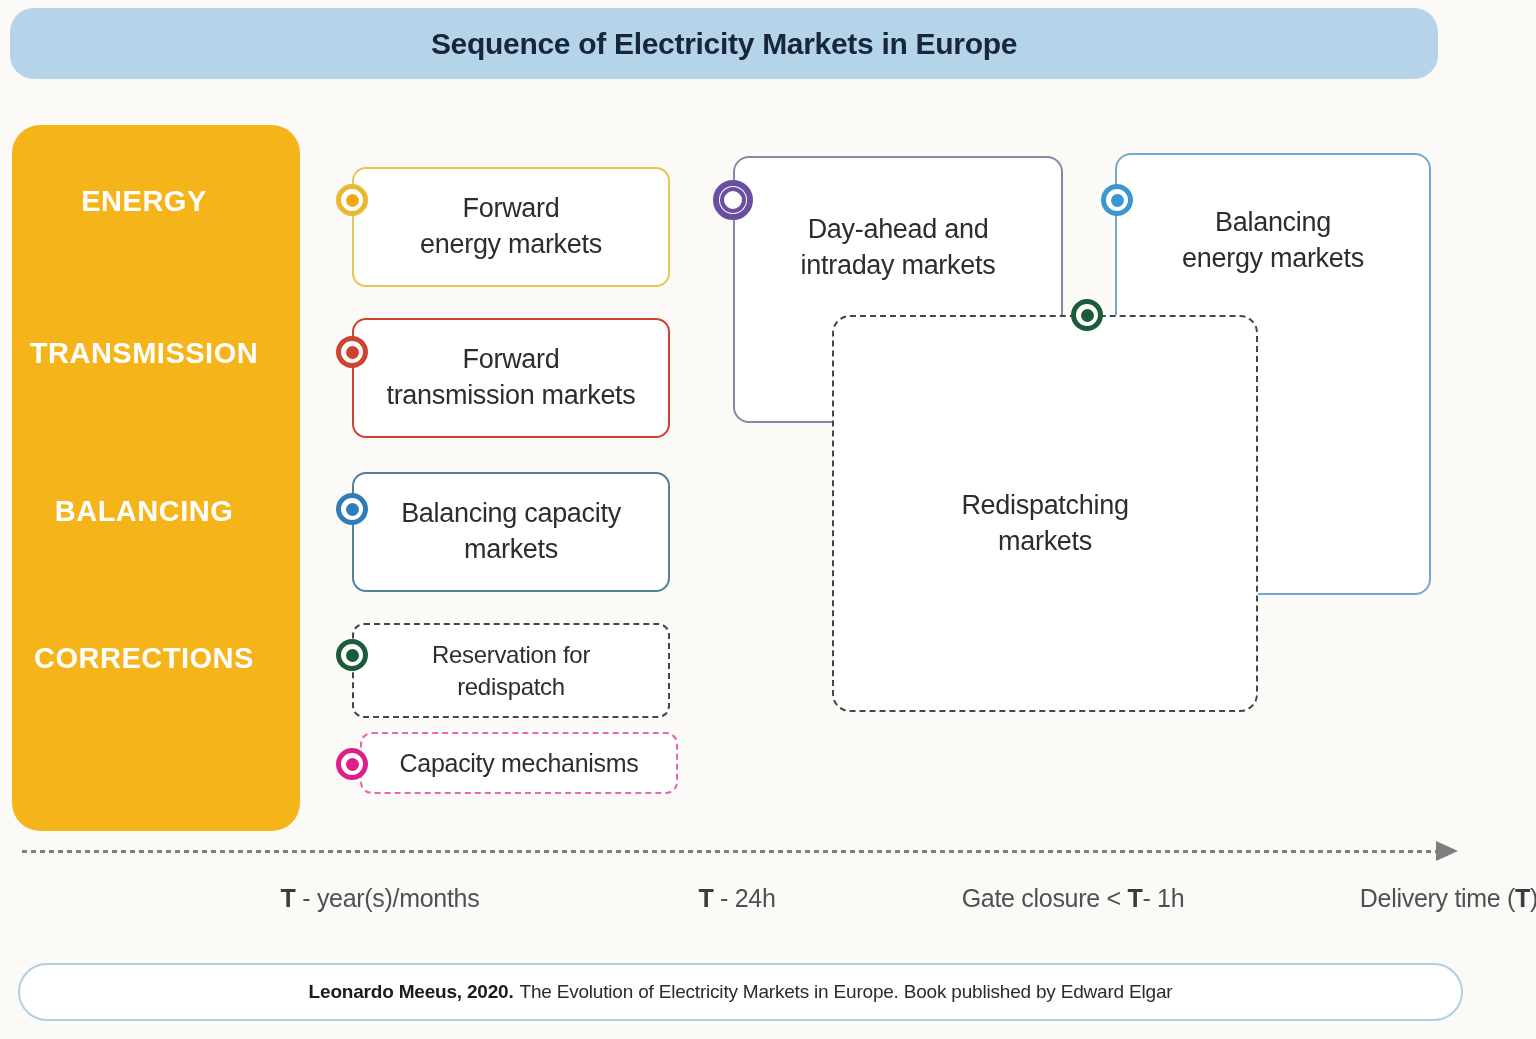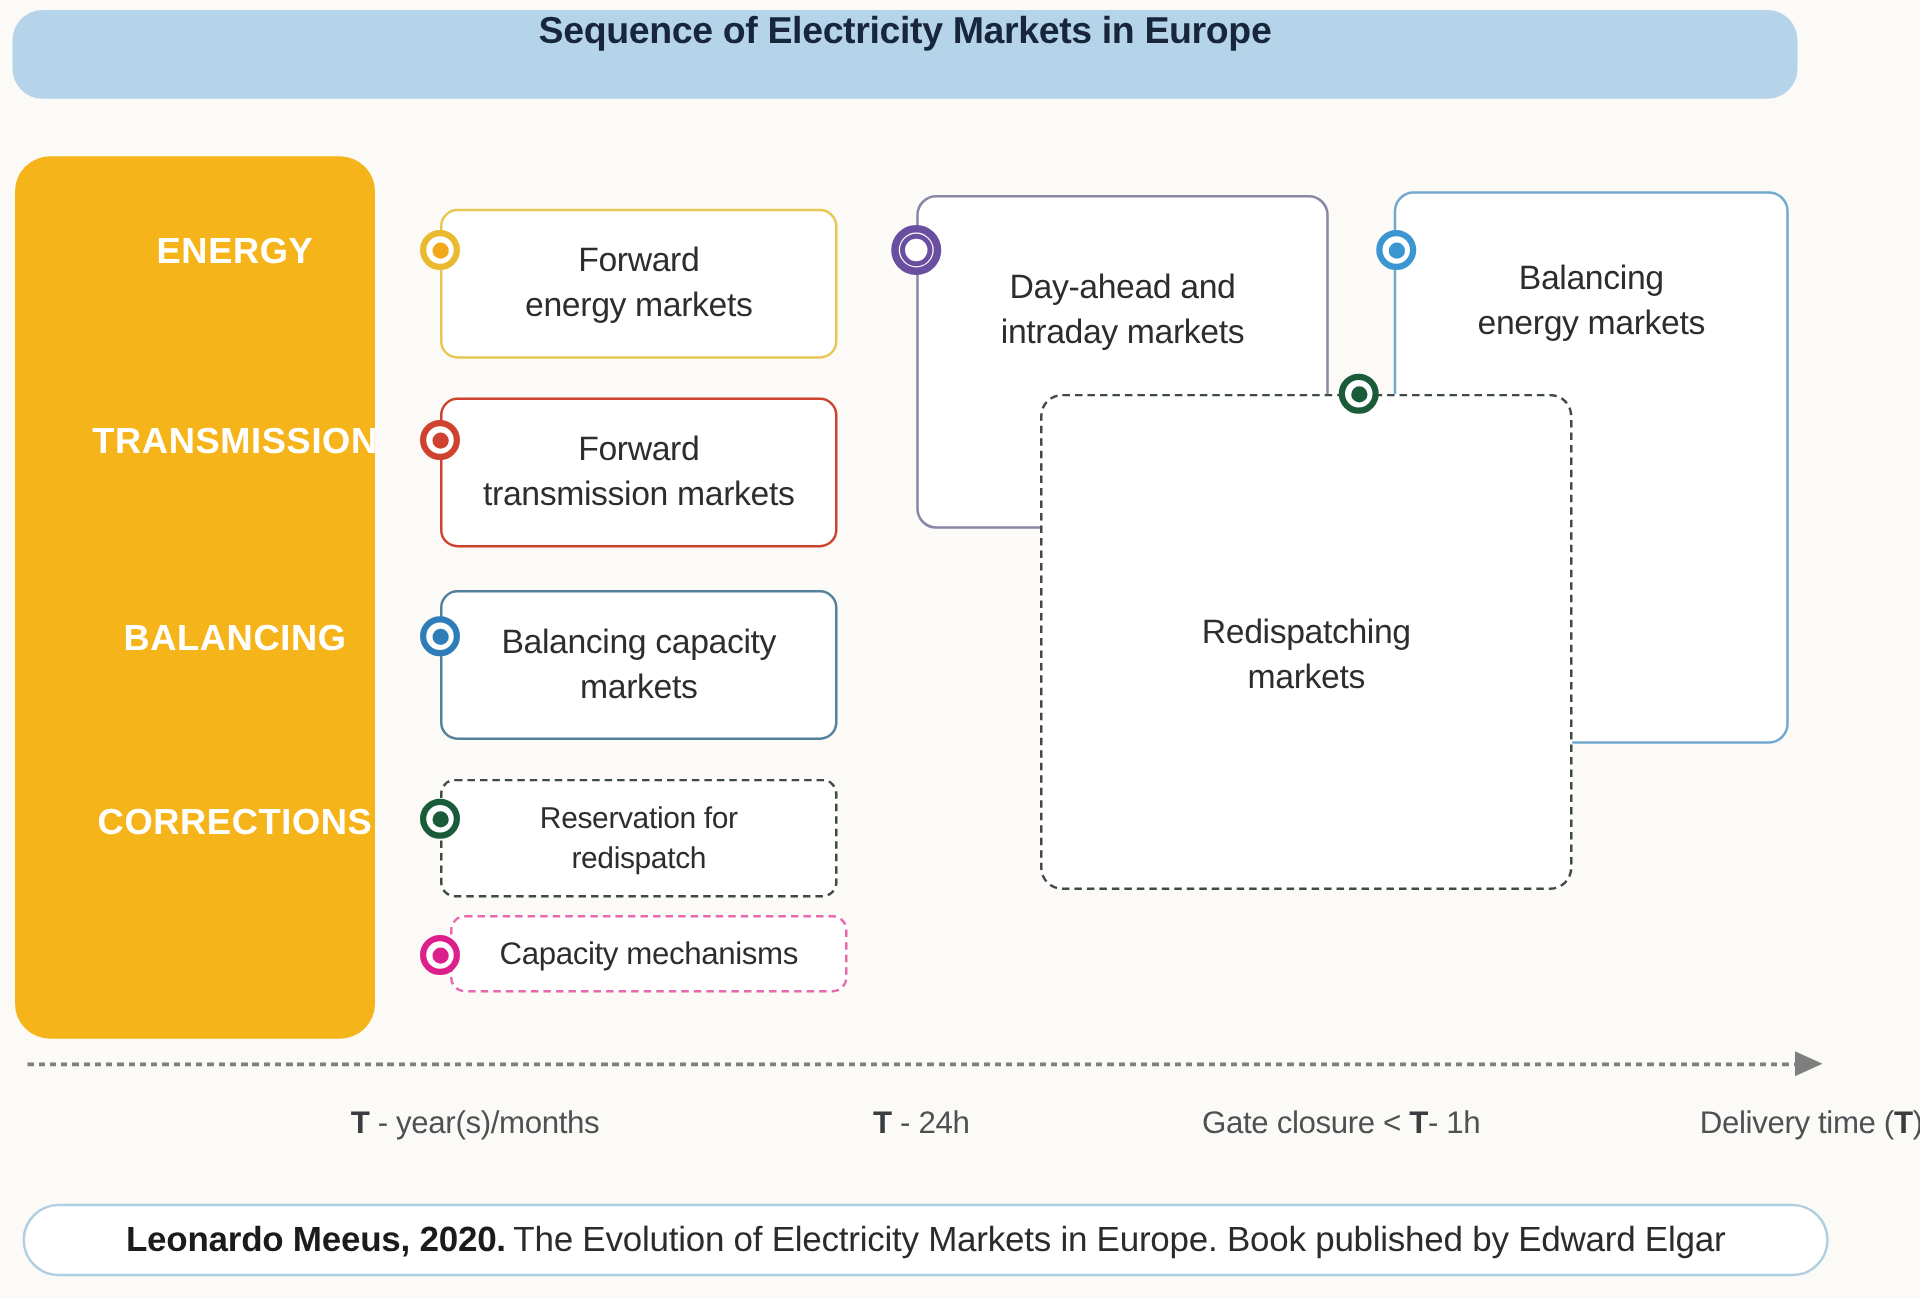--- a/index.html
+++ b/index.html
@@ -4,34 +4,34 @@
 <style>
   html,body{margin:0;padding:0;background:#fbfaf7;}
   .canvas{
     position:relative;width:1536px;height:1039px;background:#fbfaf7;
     font-family:"Liberation Sans",sans-serif;overflow:hidden;
   }
   
   .banner{
     position:absolute;left:10px;top:8px;width:1428px;height:71px;
     background:var(--banner_bg);border-radius:24px;
-    display:flex;justify-content:center;
+    display:flex;align-items:center;justify-content:center;
   }
   .banner .title{
     font-size:30px;font-weight:bold;color:var(--title_text);
     letter-spacing:-0.3px;
   }
   
   .panel{
     position:absolute;left:12px;top:125px;width:288px;height:706px;
     background:var(--panel_bg);border-radius:28px;
   }
   .cat{
     position:absolute;left:0;width:288px;text-align:center;
-    color:#ffffff;font-weight:bold;font-size:29px;letter-spacing:0.5px;padding-left:44px;
+    color:#ffffff;font-weight:bold;font-size:29px;letter-spacing:0.5px;
   }
   .cat.energy{top:185px}
   .cat.transmission{top:337px}
   .cat.balancing{top:495px}
   .cat.corrections{top:642px}
   
   .box{
     position:absolute;box-sizing:border-box;background:#ffffff;
     display:flex;flex-direction:column;justify-content:center;
     text-align:center;color:var(--text_dark);font-size:27px;line-height:1.32;
@@ -84,21 +84,21 @@
     position:absolute;top:884px;transform:translateX(-50%);
     font-size:25px;color:var(--axis_text);white-space:nowrap;letter-spacing:-0.3px;
   }
   .tl-label b{font-weight:bold;color:#3a3d40;}
   .tl-1{left:380px}.tl-2{left:737px}.tl-3{left:1073px}.tl-4{left:1449px}
   
   .citation{
     position:absolute;left:18px;top:963px;width:1445px;height:58px;box-sizing:border-box;
     background:#ffffff;border:2px solid var(--citation_border);border-radius:29px;
     display:flex;align-items:center;justify-content:center;
-    font-size:28px;color:#2b2b2b;white-space:nowrap;letter-spacing:-0.2px;
+    font-size:19px;color:#2b2b2b;white-space:nowrap;letter-spacing:-0.2px;
   }
   .citation b{font-weight:bold;color:#1b1b1b;margin-right:6px;}
 </style>
 </head>
 <body>
 
 <div class="canvas">
 
   <div class="banner">
     <span class="title">Sequence of Electricity Markets in Europe</span>

